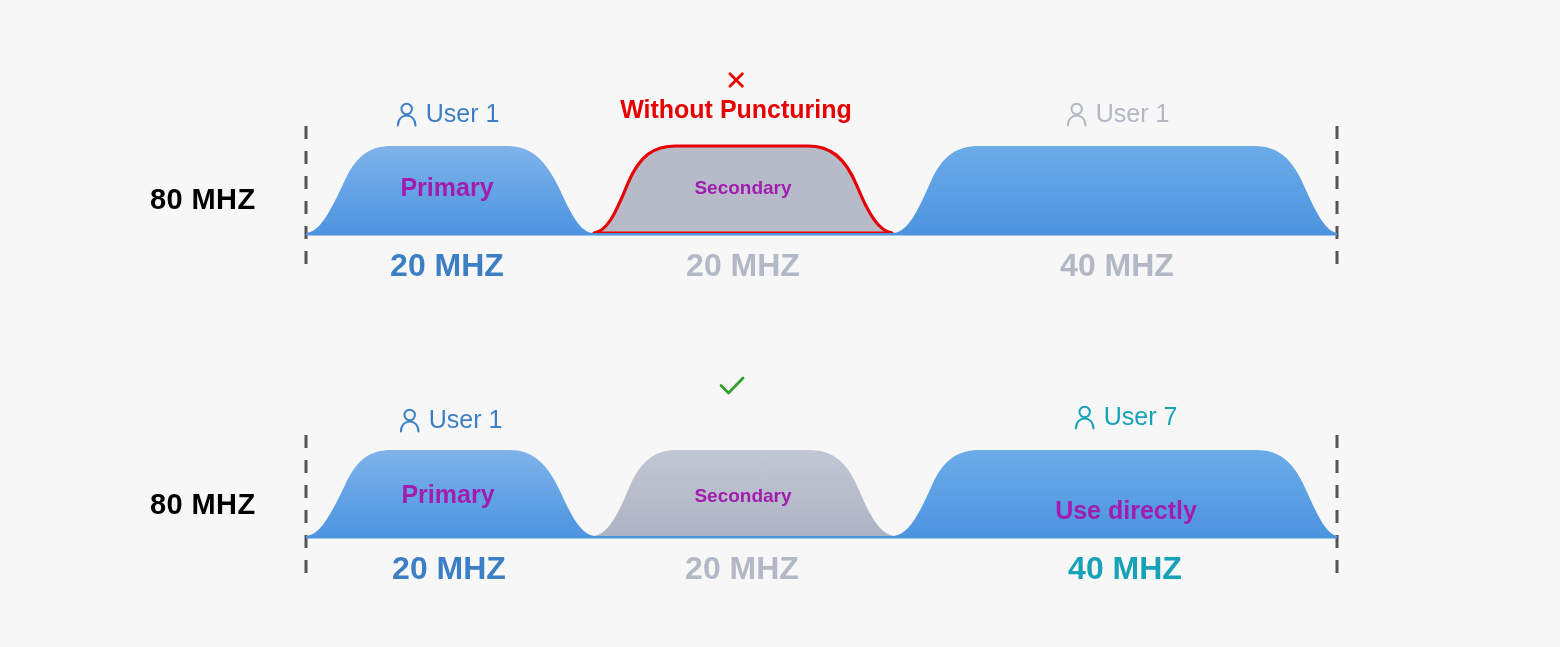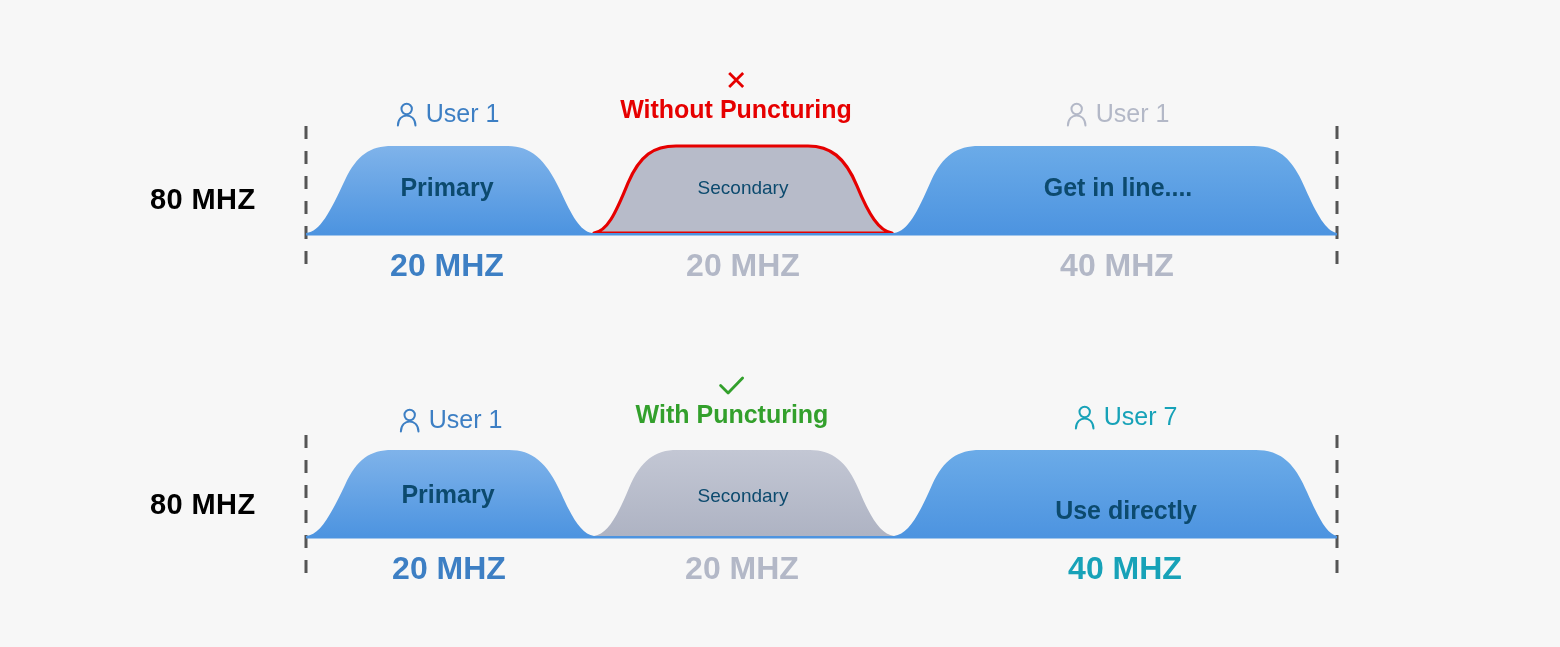--- a/index.html
+++ b/index.html
@@ -46,26 +46,26 @@
   .overlay {
     position: absolute;
     left: 0; top: 0;
     width: 1560px; height: 330px;
     pointer-events: none;
   }
   .overlay > * { pointer-events: auto; }
 
   .block-label {
     position: absolute;
-    color: #0c4a6e;
+    color: #a21caf;
     white-space: nowrap;
     transform: translateX(-50%);
   }
   .block-label.strong { font-size: 25px; font-weight: bold; }
-  .block-label.soft   { font-size: 19px; font-weight: normal; }
+  .block-label.soft   { font-size: 19px; font-weight: bold; }
 
   .user-tag {
     position: absolute;
     display: flex;
     align-items: center;
     gap: 7px;
     font-size: 25px;
     white-space: nowrap;
     transform: translateX(-50%);
   }
@@ -158,21 +158,20 @@
         <div class="status-mark">
           <svg width="24" height="24" viewBox="0 0 24 24">
             <path d="M5 5 L19 19 M19 5 L5 19" stroke="currentColor" stroke-width="2.8" stroke-linecap="butt" fill="none"></path>
           </svg>
         </div>
         <div class="status-text">Without Puncturing</div>
       </div>
 
       <div class="block-label strong" style="left:447px; top:173px;">Primary</div>
       <div class="block-label soft" style="left:743px; top:177px;">Secondary</div>
-      <div class="block-label strong" style="left:1118px; top:173px;">Get in line....</div>
 
       <div class="width-tag" style="left:447px; top:247px; color:#3d7fc4;">20 MHZ</div>
       <div class="width-tag" style="left:743px; top:247px; color:#b3b8c7;">20 MHZ</div>
       <div class="width-tag" style="left:1117px; top:247px; color:#b3b8c7;">40 MHZ</div>
     </div>
   </div>
 
   <div class="row" id="row-bottom">
 
     <div class="row-label" style="top:183px;">80 MHZ</div>
@@ -229,21 +228,20 @@
         </span>
         <span>User 7</span>
       </div>
 
       <div class="status-tag" style="left:732px; top:70px; color:#33a02c;">
         <div class="status-mark">
           <svg width="28" height="22" viewBox="0 0 28 22">
             <path d="M3 10.5 L10.5 18 L25 3" stroke="currentColor" stroke-width="2.8" fill="none" stroke-linecap="round" stroke-linejoin="round"></path>
           </svg>
         </div>
-        <div class="status-text">With Puncturing</div>
       </div>
 
       <div class="block-label strong" style="left:448px; top:175px;">Primary</div>
       <div class="block-label soft" style="left:743px; top:180px;">Secondary</div>
       <div class="block-label strong" style="left:1126px; top:175px;margin-top:16px;">Use directly</div>
 
       <div class="width-tag" style="left:449px; top:245px; color:#3d7fc4;">20 MHZ</div>
       <div class="width-tag" style="left:742px; top:245px; color:#b3b8c7;">20 MHZ</div>
       <div class="width-tag" style="left:1125px; top:245px; color:#17a2b8;">40 MHZ</div>
     </div>

